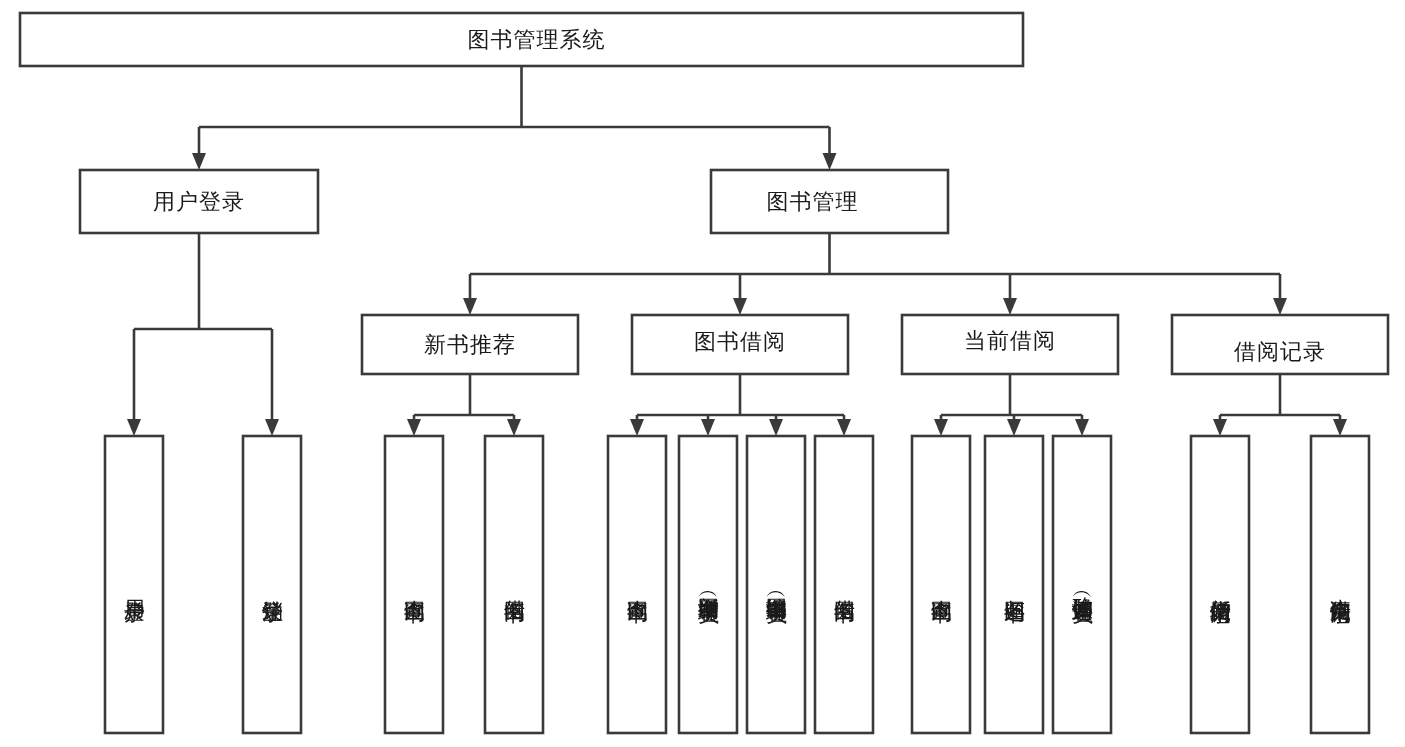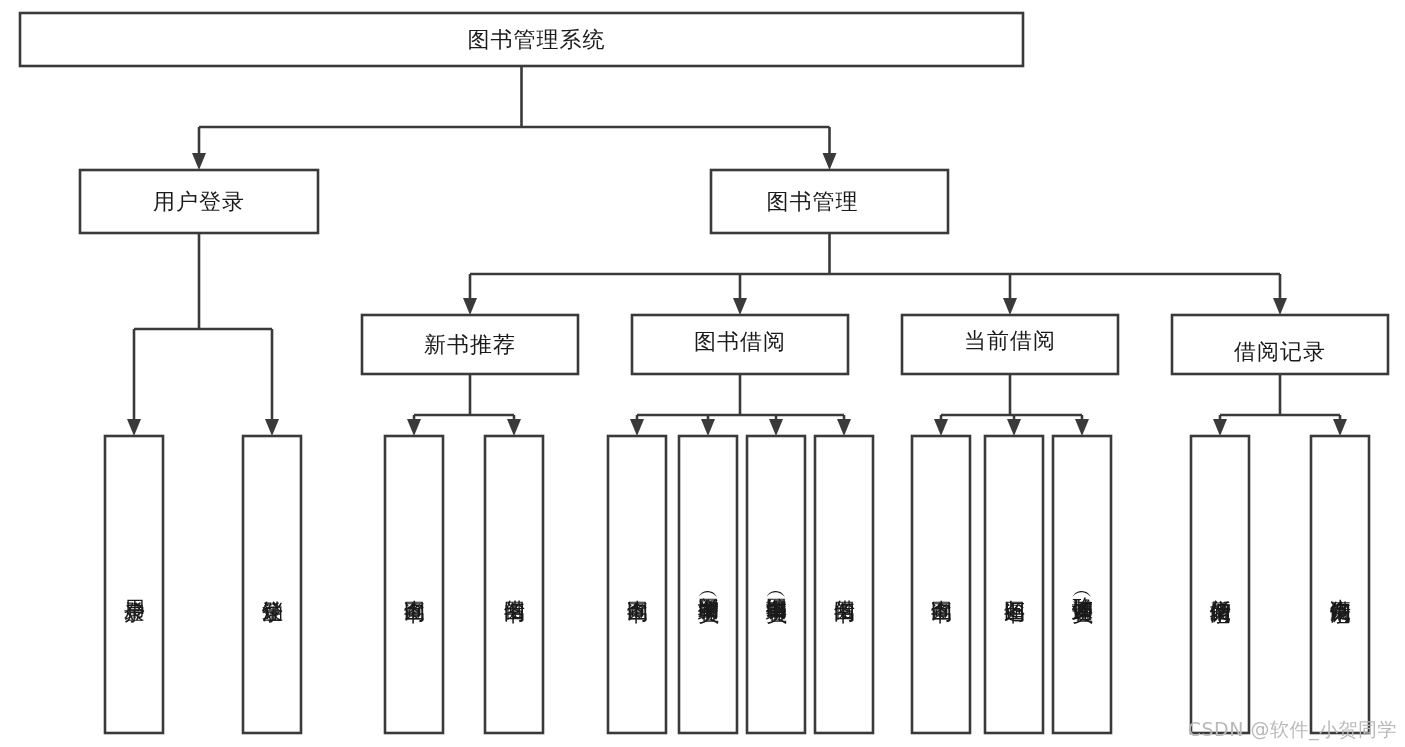--- a/index.html
+++ b/index.html
@@ -182,14 +182,13 @@
       <div class="vlabel-wrap" style="left: 679px; top: 436px; width: 58px; height: 297px;">新增图书（管理员）</div>
       <div class="vlabel-wrap" style="left: 747px; top: 436px; width: 58px; height: 297px;">编辑图书（管理员）</div>
       <div class="vlabel-wrap" style="left: 815px; top: 436px; width: 58px; height: 297px;">借阅图书</div>
       <div class="vlabel-wrap" style="left: 912px; top: 436px; width: 58px; height: 297px;">查询图书</div>
       <div class="vlabel-wrap" style="left: 985px; top: 436px; width: 58px; height: 297px;">归还图书</div>
       <div class="vlabel-wrap" style="left: 1053px; top: 436px; width: 58px; height: 297px;">确认归还（管理员）</div>
       <div class="vlabel-wrap" style="left: 1191px; top: 436px; width: 58px; height: 297px;">新增借阅记录</div>
       <div class="vlabel-wrap" style="left: 1311px; top: 436px; width: 58px; height: 297px;">查询借阅记录</div>
     </div>
 
-  <div id="watermark">CSDN @软件_小贺同学</div>
 </div>
 
 </body></html>

